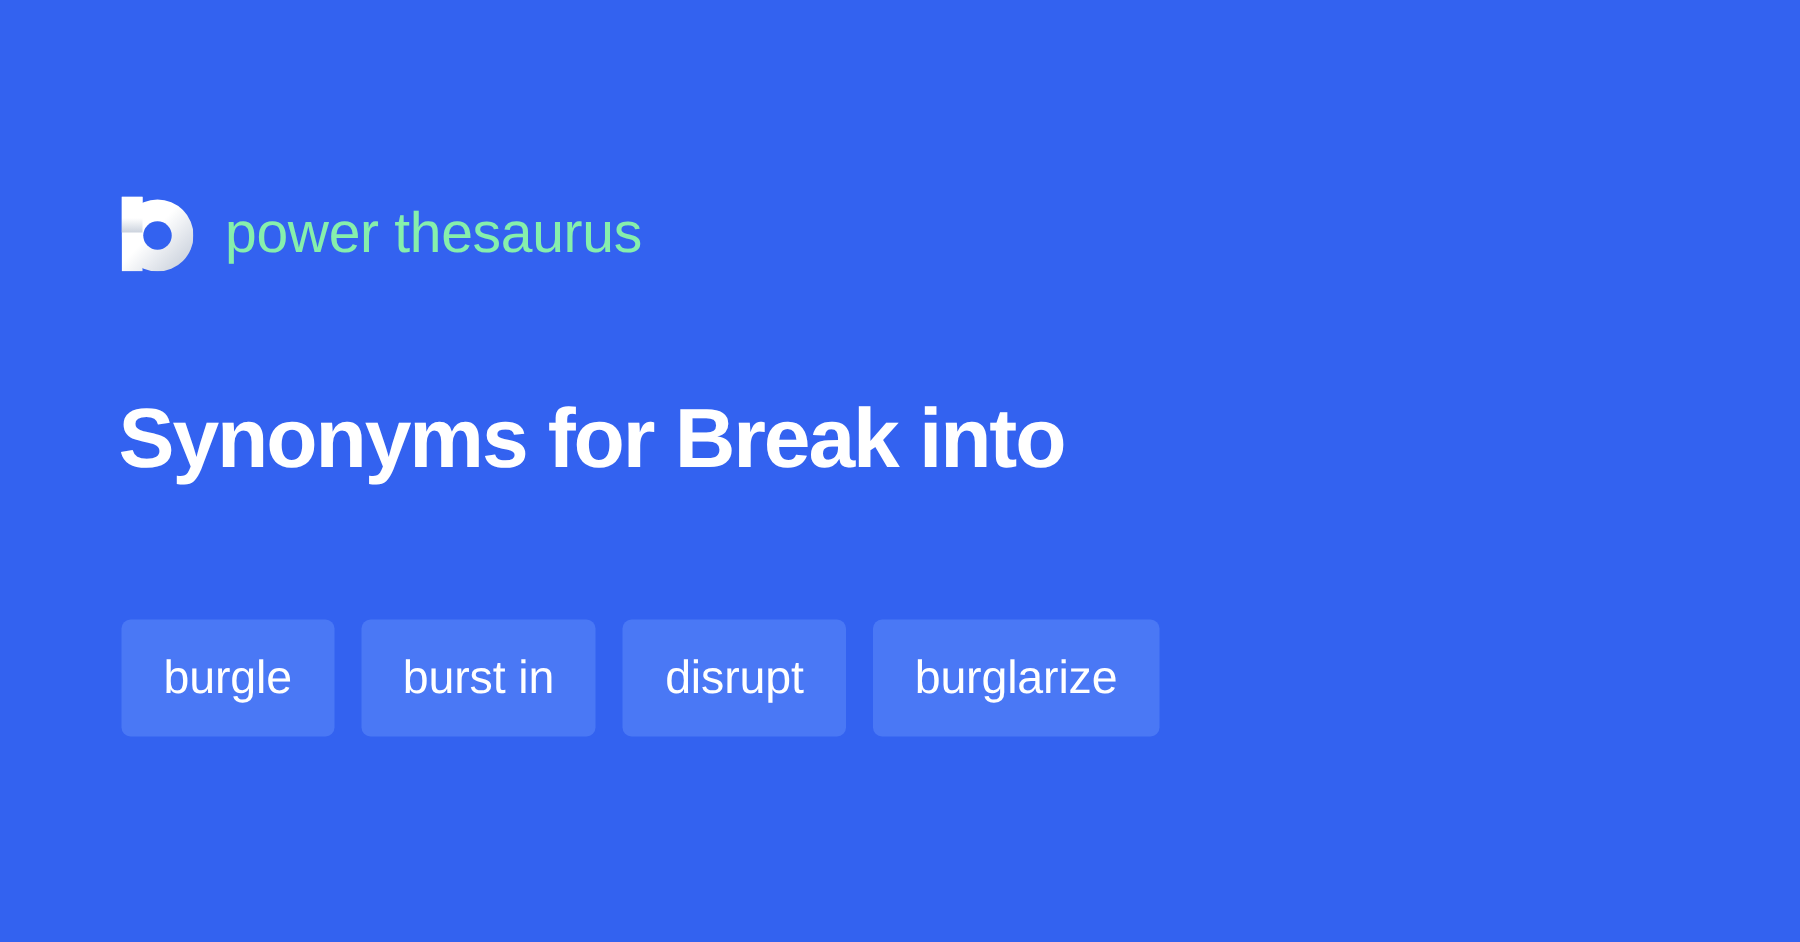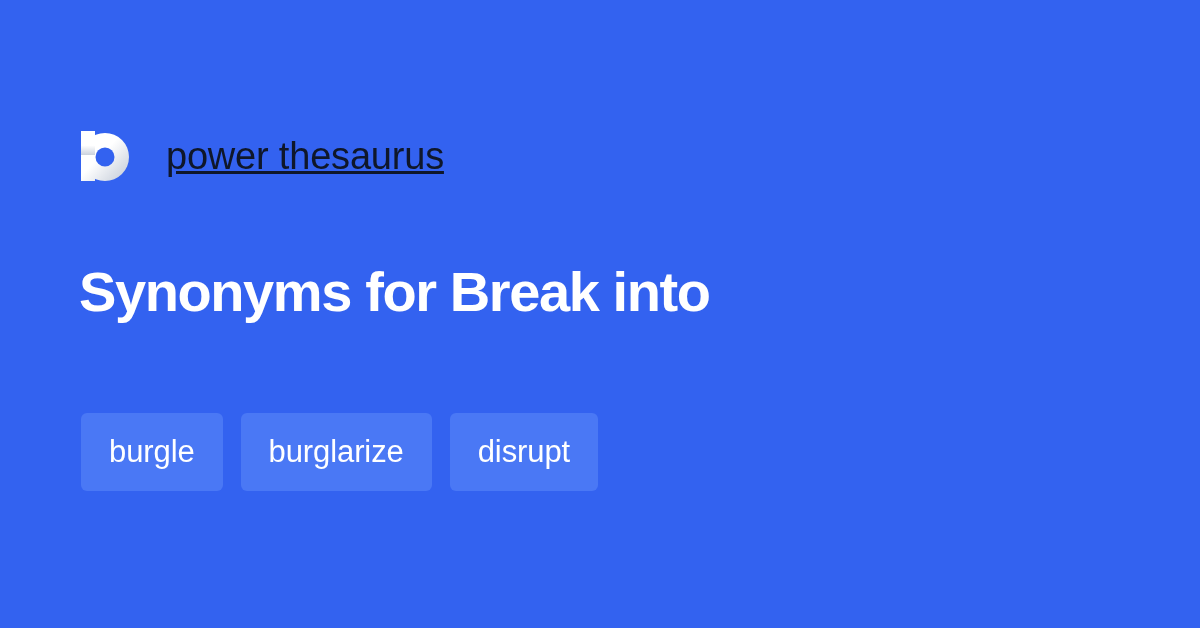--- a/index.html
+++ b/index.html
@@ -33,28 +33,27 @@
   }
 
   .brand-logo {
     width: 48px;
     height: 50px;
     display: block;
     flex: 0 0 auto;
   }
 
   .brand-name {
-    margin-left: 37px;
+    margin-left: 21px;
     font-size: 38px;
     line-height: 50px;
     font-weight: 400;
-    color: #0f172a;
+    color: #86efac;
     letter-spacing: -0.2px;
     white-space: nowrap;
-    text-decoration: underline;
   }
 
   
   .headline {
     position: absolute;
     left: 79px;
     top: 246px;
     margin: 0;
     font-size: 56px;
     line-height: 92px;
@@ -124,17 +123,18 @@
         <rect x="0" y="0" width="14" height="24" fill="url(#stemGrad)"></rect>
       </svg>
     </span>
     <span class="brand-name">power thesaurus</span>
   </div>
 
   <h1 class="headline">Synonyms for Break into</h1>
 
   <div class="chip-row">
     <span class="chip">burgle</span>
+    <span class="chip">burst in</span>
+    <span class="chip">disrupt</span>
     <span class="chip">burglarize</span>
-    <span class="chip">disrupt</span>
   </div>
 
 </div>
 
 </body></html>

